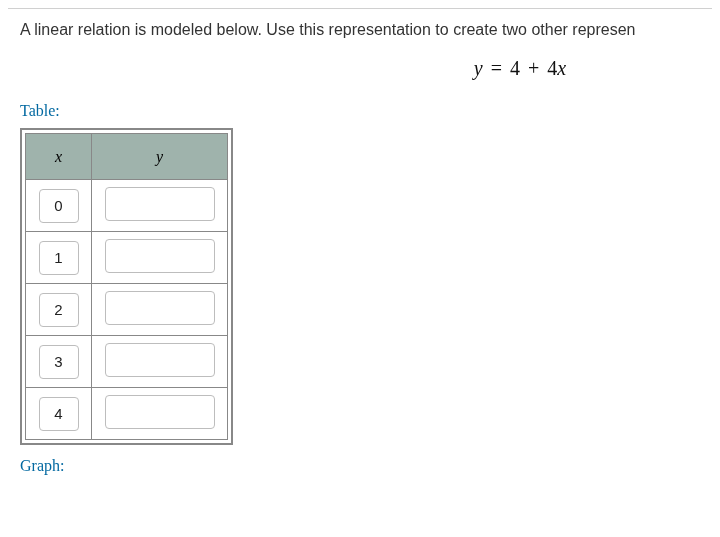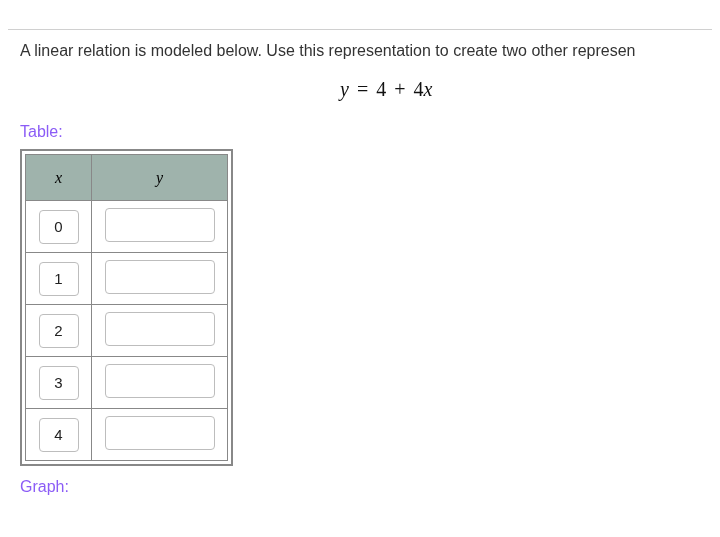--- a/index.html
+++ b/index.html
@@ -7,51 +7,52 @@
     margin: 0;
     padding: 0;
     font-family: Arial, Helvetica, sans-serif;
     background: #fff;
     color: #222;
     width: 720px;
     height: 537px;
     overflow: hidden;
   }
   .container {
-    padding: 29px 20px 0 20px;
+    padding: 8px 20px 0 20px;
   }
   .divider {
     border-top: 1px solid #d0d0d0;
     margin-bottom: 12px;
     margin-left: -12px;
     margin-right: -12px;
   }
   .prompt {
     font-size: 16px;
     color: #333;
     margin-bottom: 18px;
     white-space: nowrap;
   }
   .equation {
-    text-align: left;
+    text-align: center;
     font-family: "Times New Roman", serif;
     font-style: italic;
     font-size: 20px;
     color: #111;
     margin: 0 0 22px 0;
     padding-left: 320px;
   }
   .equation .op {
     font-style: normal;
     padding: 0 3px;
   }
   .label {
     font-size: 16px;
-    color: #8b5cf6;
+    color: #0369a1;
     margin-bottom: 8px;
+    font-family: Liberation Serif, serif;
   }
   .table-wrap {
     display: inline-block;
     border: 2px solid #888;
     padding: 3px;
     background: #fff;
   }
   table.data {
     border-collapse: collapse;
   }

